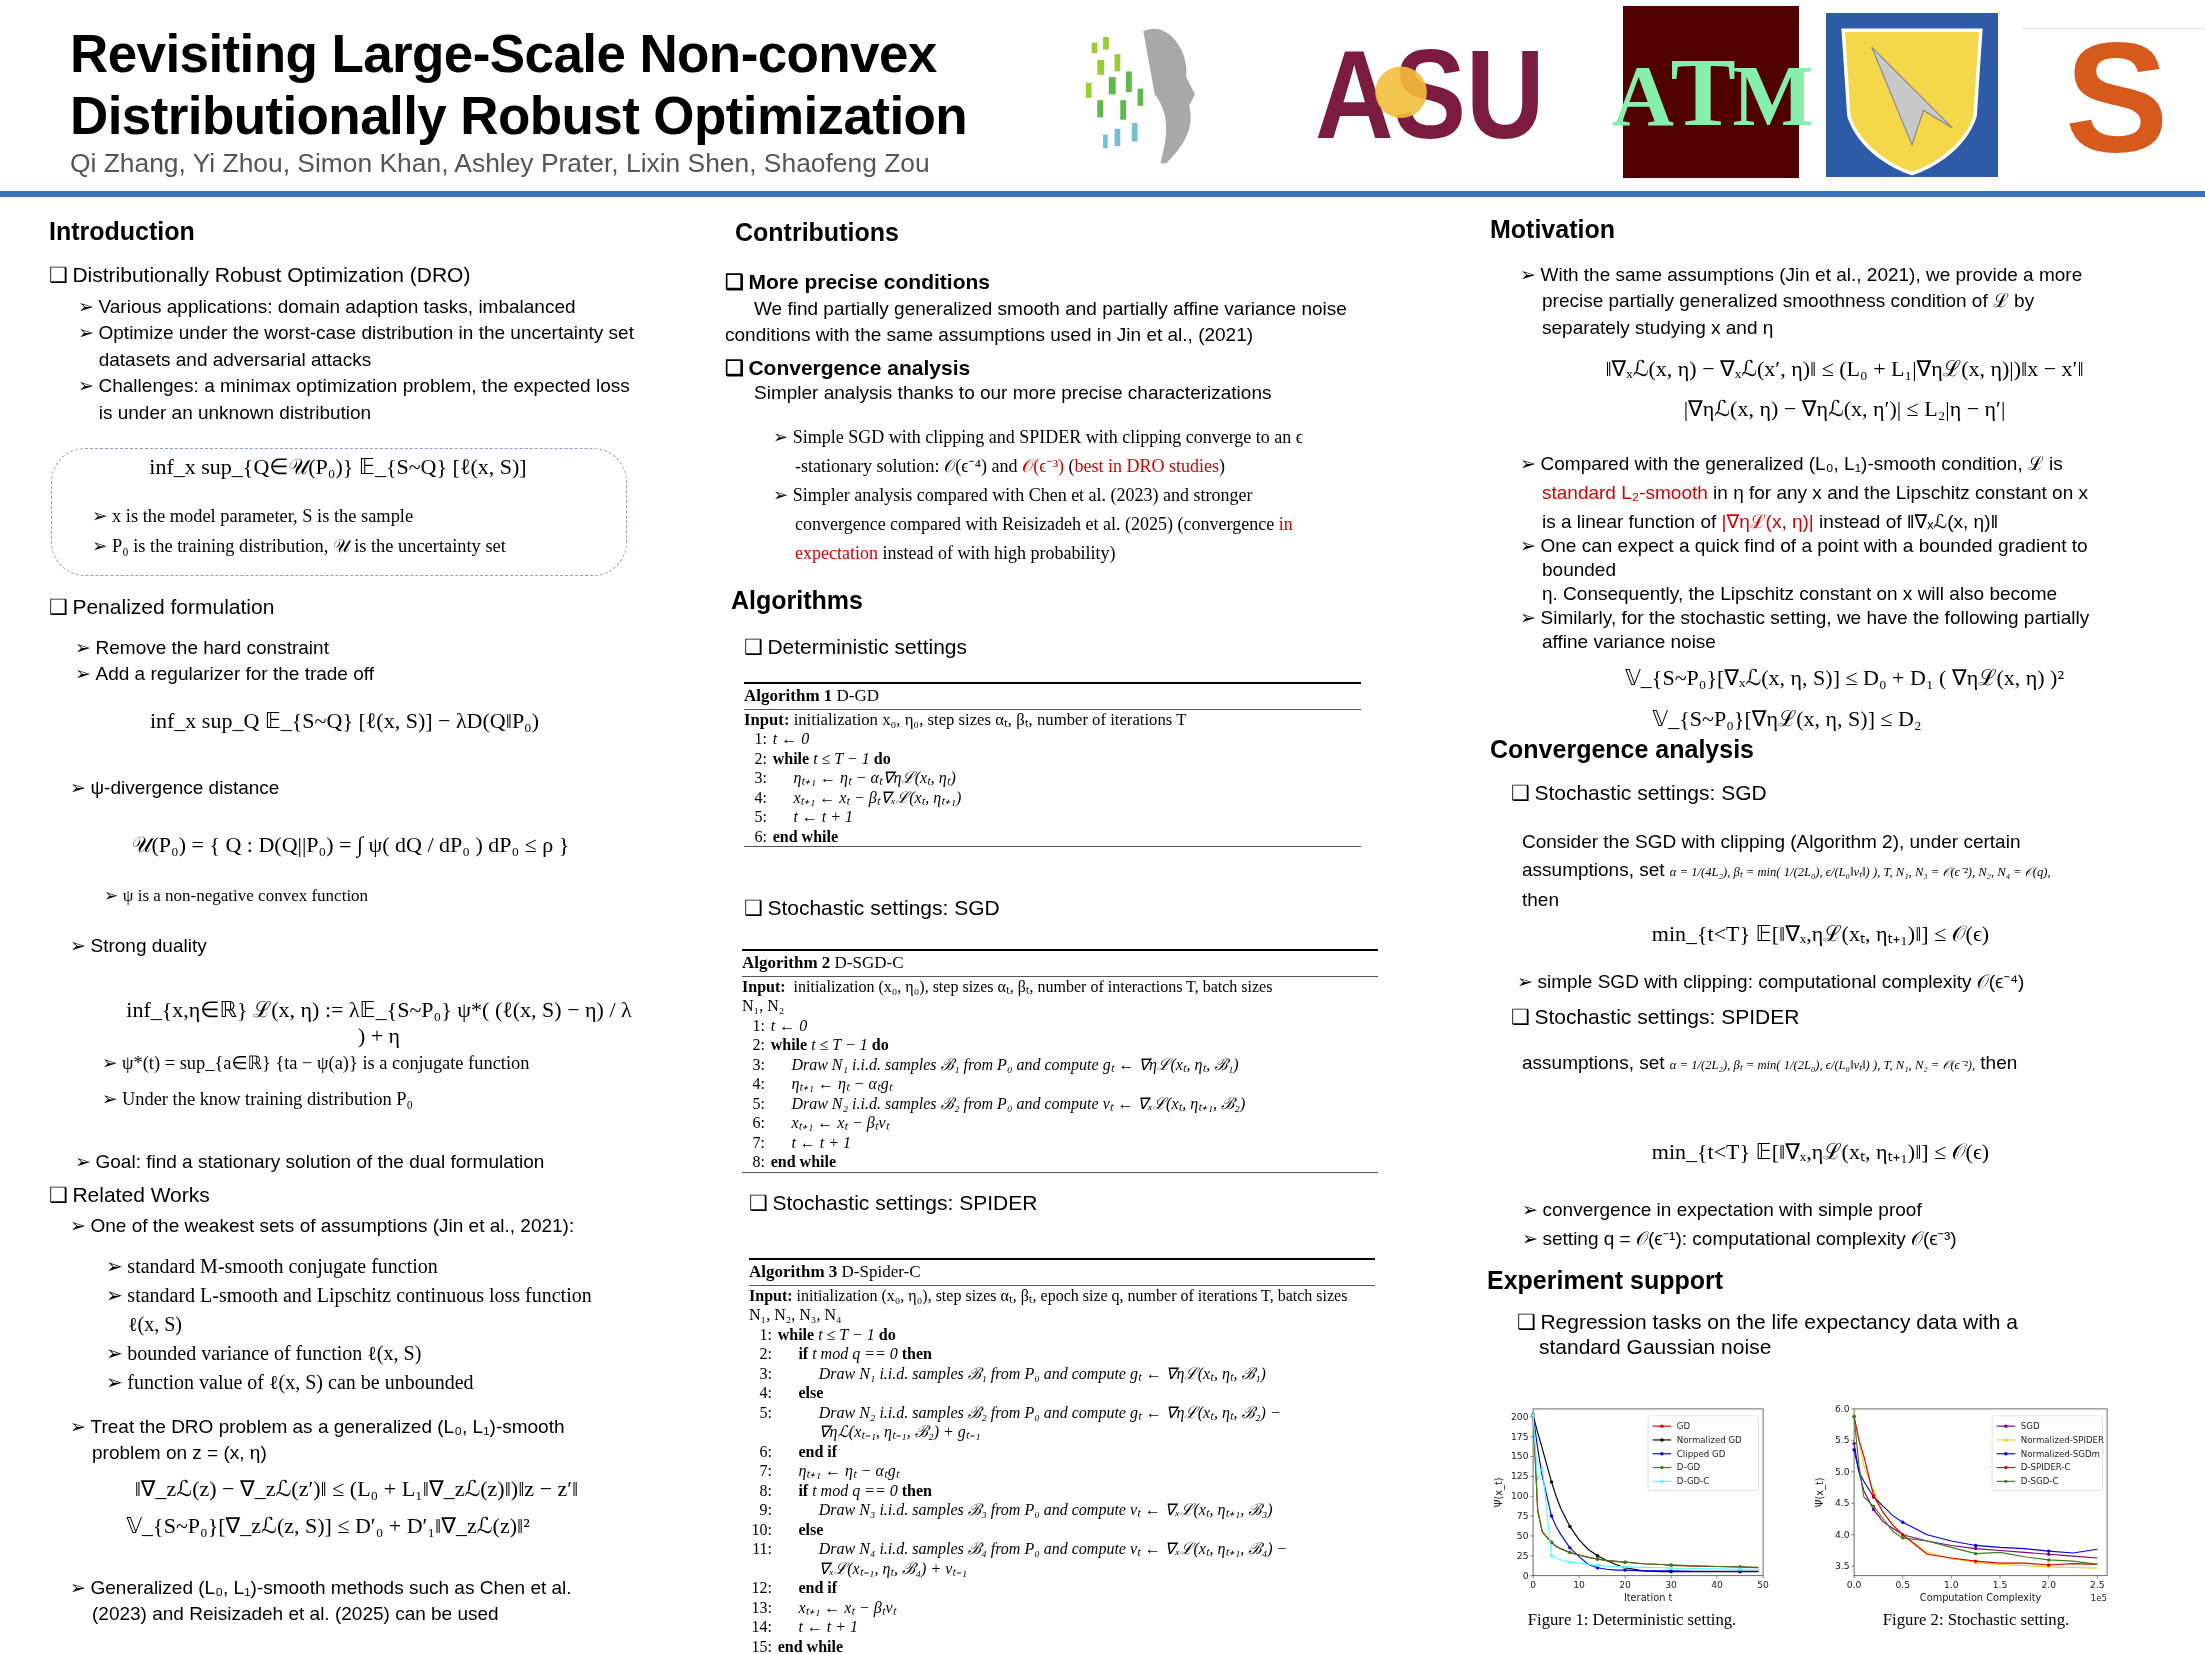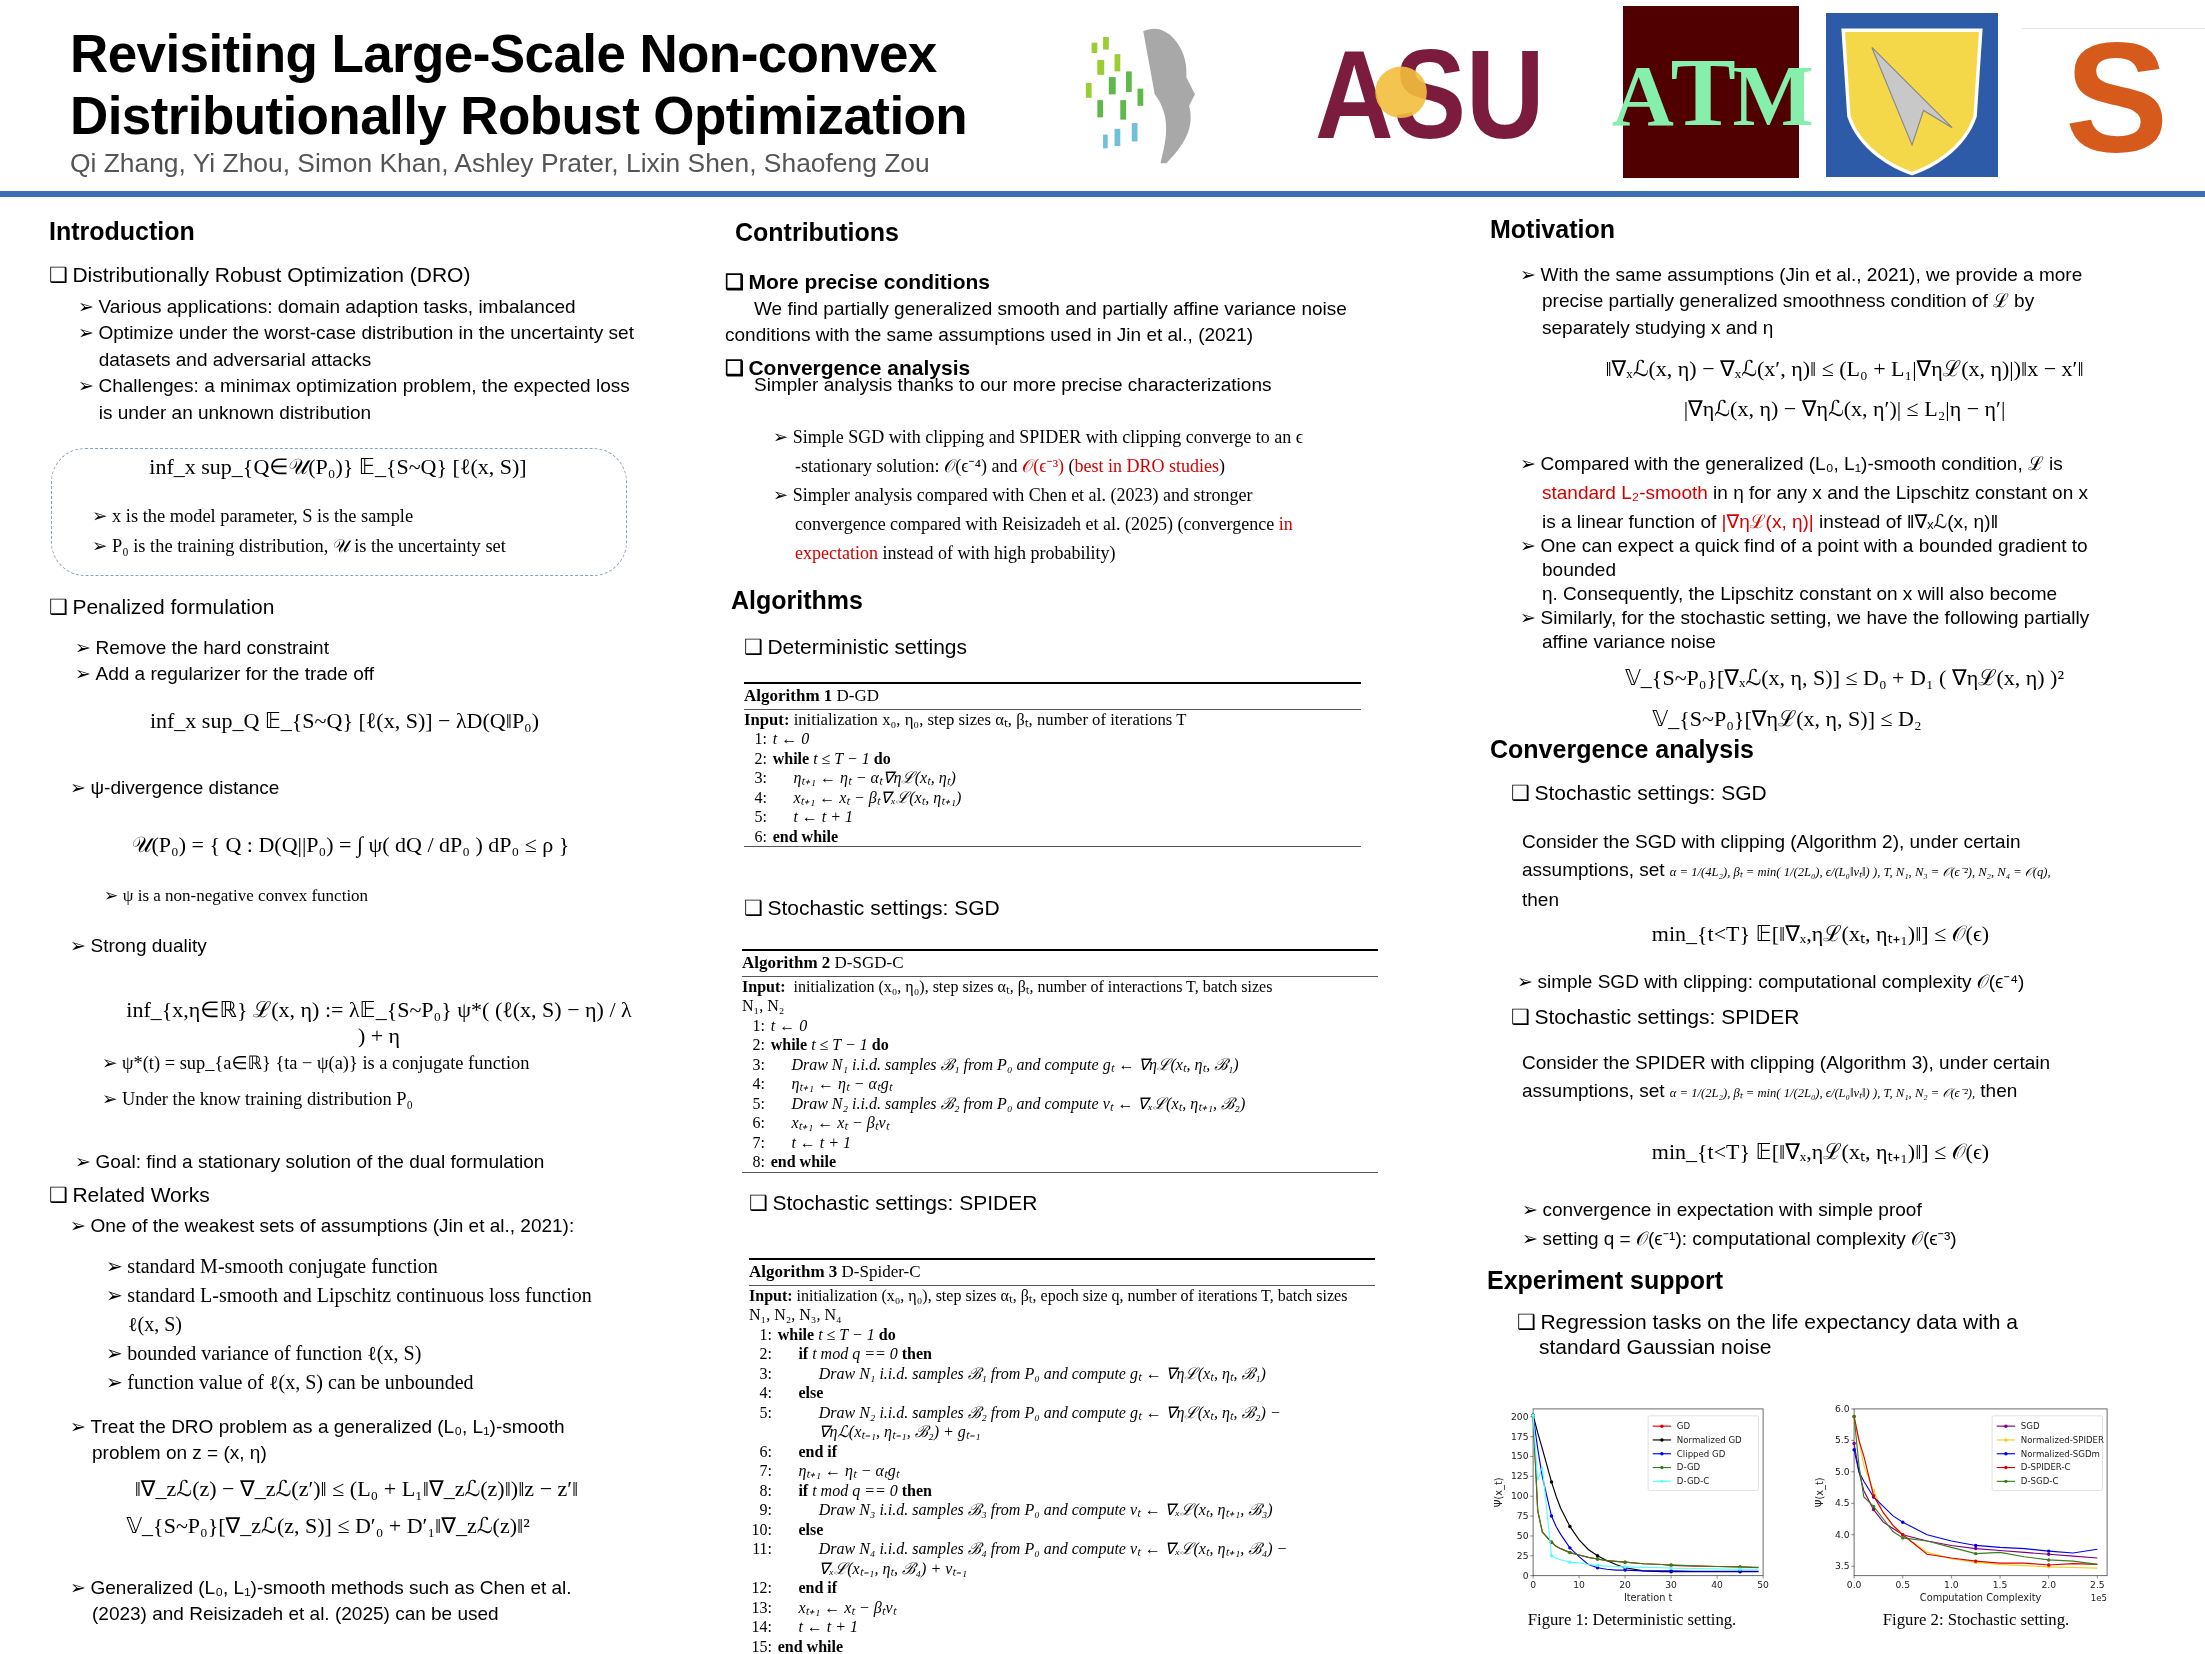--- a/index.html
+++ b/index.html
@@ -138,21 +138,21 @@
   <div style="padding-left:22px;">(2023) and Reisizadeh et al. (2025) can be used</div>
 </div>
 
 <div class="abs h1" style="left:735px;top:218px;">Contributions</div>
 <div class="abs h2b box-sq" style="left:725px;top:270px;">More precise conditions</div>
 <div class="abs p" style="left:725px;top:296px;width:649px;">
   <div style="padding-left:29px;">We find partially generalized smooth and partially affine variance noise</div>
   <div>conditions with the same assumptions used in Jin et al., (2021)</div>
 </div>
 <div class="abs h2b box-sq" style="left:725px;top:356px;">Convergence analysis</div>
-<div class="abs p" style="left:754px;top:372px;">Simpler analysis thanks to our more precise characterizations</div>
+<div class="abs p" style="left:754px;top:380px;">Simpler analysis thanks to our more precise characterizations</div>
 <div class="abs serif" style="left:773px;top:423px;font-size:18px;line-height:29px;width:597px;">
   <div class="arrow">Simple SGD with clipping and SPIDER with clipping converge to an ϵ</div>
   <div style="padding-left:22px;">
     <span>-stationary solution: 𝒪(ϵ⁻⁴) and </span><span class="red">𝒪(ϵ⁻³)</span><span> (</span><span class="red">best in DRO studies</span><span>)</span>
   </div>
   <div class="arrow">Simpler analysis compared with Chen et al. (2023) and stronger</div>
   <div style="padding-left:22px;"><span>convergence compared with Reisizadeh et al. (2025) (convergence </span><span class="red">in</span></div>
   <div style="padding-left:22px;"><span class="red">expectation</span><span> instead of with high probability)</span></div>
 </div>
 
@@ -242,21 +242,20 @@
 <div class="abs h2 box-sq" style="left:1511px;top:781px;">Stochastic settings: SGD</div>
 <div class="abs p" style="left:1522px;top:828px;width:678px;line-height:27.6px;">
   <div>Consider the SGD with clipping (Algorithm 2), under certain</div>
   <div><span>assumptions, set</span> <span class="serif it" style="font-size:12.6px;">α = 1/(4L₂), βₜ = min( 1/(2L₀), ϵ/(L₀‖vₜ‖) ), T, N₁, N₃ = 𝒪(ϵ⁻²), N₂, N₄ = 𝒪(q),</span></div>
   <div>then</div>
 </div>
 <div class="abs eq" style="left:1585px;top:917px;width:471px;">min_{t&lt;T} 𝔼[‖∇ₓ,ηℒ(xₜ, ηₜ₊₁)‖] ≤ 𝒪(ϵ)</div>
 <div class="abs p arrow" style="left:1517px;top:969px;">simple SGD with clipping: computational complexity 𝒪(ϵ⁻⁴)</div>
 <div class="abs h2 box-sq" style="left:1511px;top:1005px;">Stochastic settings: SPIDER</div>
 <div class="abs p" style="left:1522px;top:1049px;width:678px;line-height:27.6px;">
-  <div>Consider the SPIDER with clipping (Algorithm 3), under certain</div>
   <div><span>assumptions, set</span> <span class="serif it" style="font-size:12.6px;">α = 1/(2L₂), βₜ = min( 1/(2L₀), ϵ/(L₀‖vₜ‖) ), T, N₁, N₂ = 𝒪(ϵ⁻²),</span> <span>then</span></div>
 </div>
 <div class="abs eq" style="left:1585px;top:1135px;width:471px;">min_{t&lt;T} 𝔼[‖∇ₓ,ηℒ(xₜ, ηₜ₊₁)‖] ≤ 𝒪(ϵ)</div>
 <div class="abs p" style="left:1522px;top:1195px;line-height:29px;">
   <div class="arrow">convergence in expectation with simple proof</div>
   <div class="arrow">setting q = 𝒪(ϵ⁻¹): computational complexity 𝒪(ϵ⁻³)</div>
 </div>
 
 <div class="abs h1" style="left:1487px;top:1266px;">Experiment support</div>
 <div class="abs h2" style="left:1517px;top:1309px;line-height:25px;">

